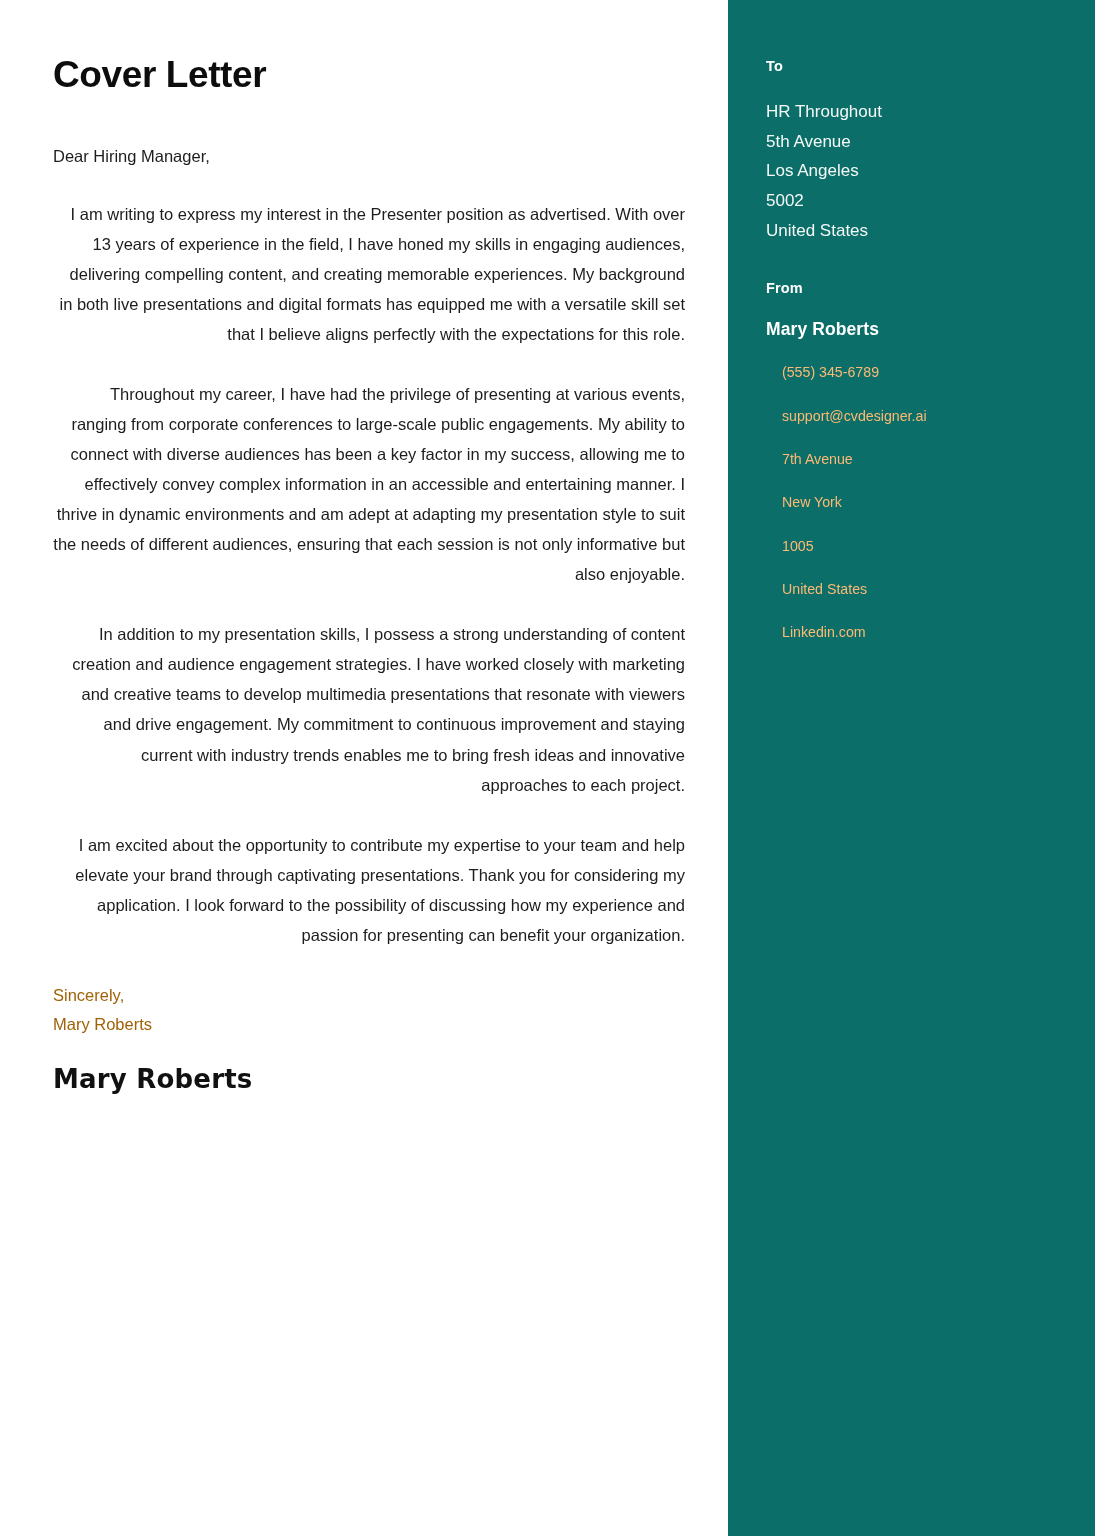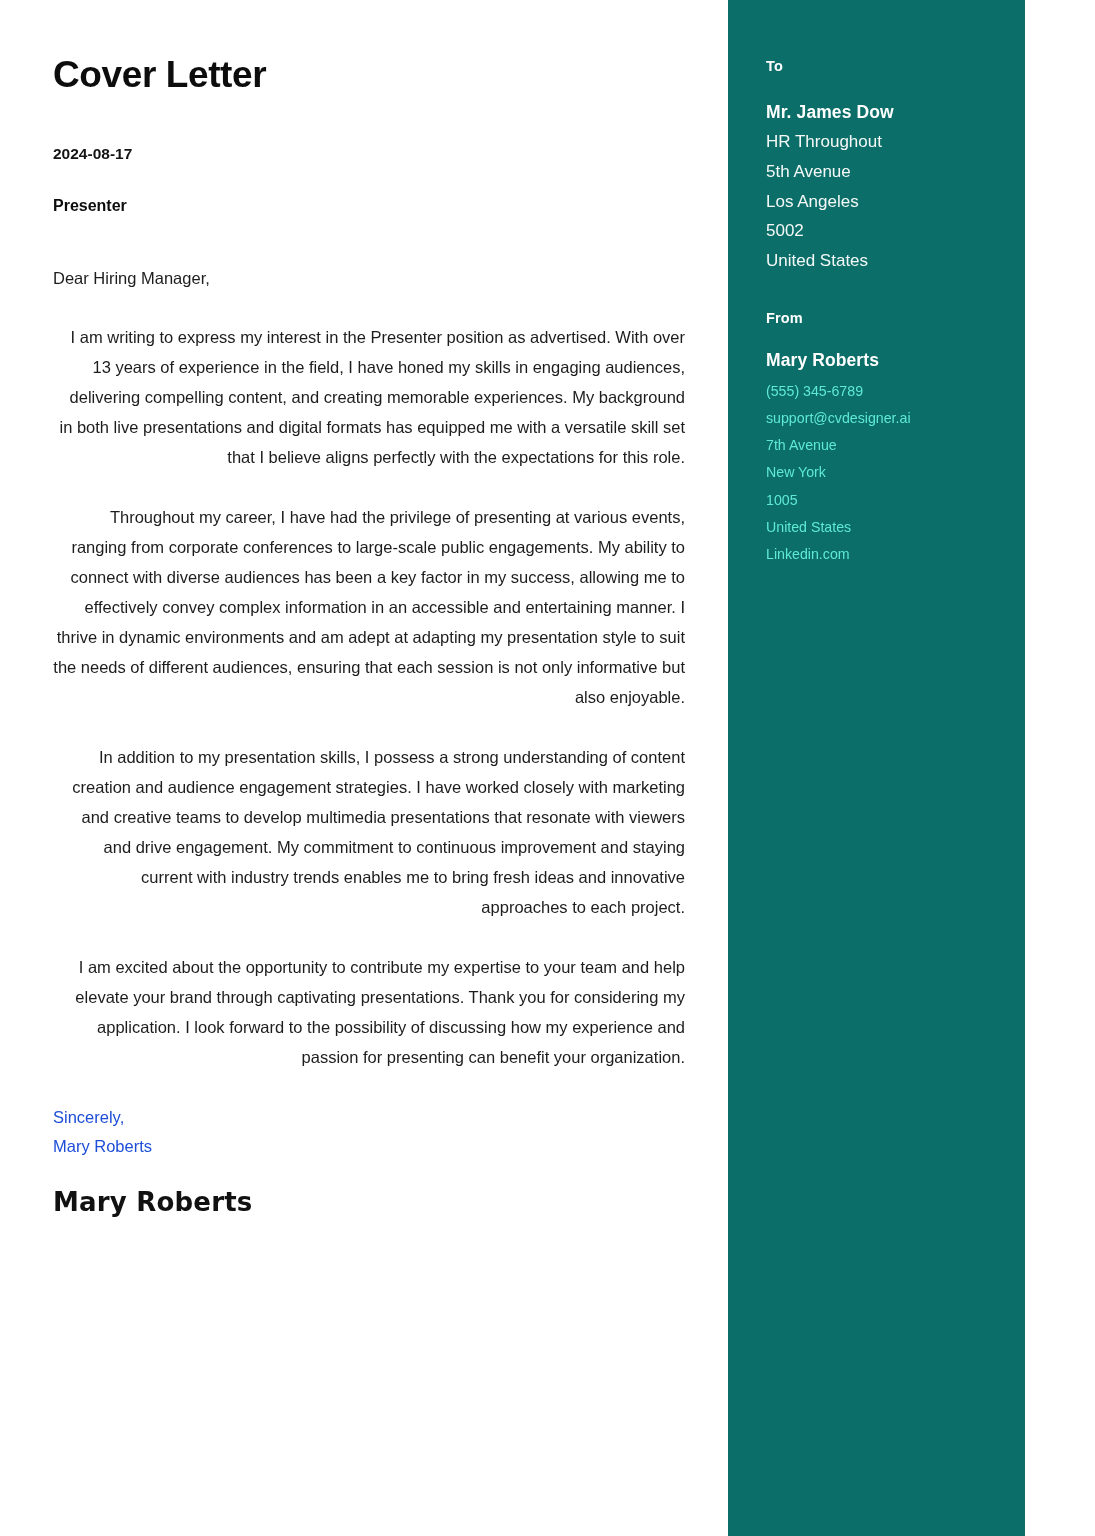--- a/index.html
+++ b/index.html
@@ -74,42 +74,42 @@
     font-size: 16.5px;
     color: #1d1d1d;
     line-height: 1.82;
     margin: 30px 0 0 0;
     width: 632px;
     text-align: right;
   }
 
   .closing {
     font-size: 16.5px;
-    color: #1d4ed8;
+    color: #a16207;
     line-height: 1.78;
     margin: 31px 0 0 0;
   }
   .closing .cl-line { display: block; }
 
   .signature {
     margin: 26px 0 0 0;
     font-family: "DejaVu Sans", sans-serif;
     font-size: 26px;
     font-weight: 600;
     color: #111111;
     letter-spacing: 0.2px;
     line-height: 1.1;
   }
 
   
   .sidebar {
     position: absolute;
     left: 728px;
     top: 0;
-    width: 297px;
+    width: 367px;
     height: 1536px;
     background: #0c6e68;
     box-sizing: border-box;
     padding: 56px 24px 0 38px;
     color: #ffffff;
   }
 
   .side-heading {
     font-size: 14.5px;
     font-weight: 700;
@@ -149,38 +149,34 @@
     font-size: 17.5px;
     font-weight: 700;
     color: #ffffff;
     line-height: 1.6;
     margin: 0 0 4px 0;
     letter-spacing: 0.1px;
   }
   .from-line {
     font-size: 14.2px;
     font-weight: 400;
-    color: #5eead4;
+    color: #fdba74;
     line-height: 1.92;
-    margin: 0;
+    margin: 16px;
   }
 </style>
 </head>
 <body>
 
 <div class="page">
 
   <div class="letter">
 
     <h1 class="doc-title">Cover Letter</h1>
 
-    <div class="meta-block">
-      <p class="letter-date">2024-08-17</p>
-      <p class="letter-position">Presenter</p>
-    </div>
 
     <p class="salutation">Dear Hiring Manager,</p>
 
     <p class="body-para">I am writing to express my interest in the Presenter position as advertised. With over 13 years of experience in the field, I have honed my skills in engaging audiences, delivering compelling content, and creating memorable experiences. My background in both live presentations and digital formats has equipped me with a versatile skill set that I believe aligns perfectly with the expectations for this role.</p>
 
     <p class="body-para">Throughout my career, I have had the privilege of presenting at various events, ranging from corporate conferences to large-scale public engagements. My ability to connect with diverse audiences has been a key factor in my success, allowing me to effectively convey complex information in an accessible and entertaining manner. I thrive in dynamic environments and am adept at adapting my presentation style to suit the needs of different audiences, ensuring that each session is not only informative but also enjoyable.</p>
 
     <p class="body-para">In addition to my presentation skills, I possess a strong understanding of content creation and audience engagement strategies. I have worked closely with marketing and creative teams to develop multimedia presentations that resonate with viewers and drive engagement. My commitment to continuous improvement and staying current with industry trends enables me to bring fresh ideas and innovative approaches to each project.</p>
 
     <p class="body-para">I am excited about the opportunity to contribute my expertise to your team and help elevate your brand through captivating presentations. Thank you for considering my application. I look forward to the possibility of discussing how my experience and passion for presenting can benefit your organization.</p>
@@ -192,21 +188,20 @@
 
     <div class="signature">Mary Roberts</div>
 
   </div>
 
   <div class="sidebar">
 
     <p class="side-heading">To</p>
 
     <div class="to-block">
-      <p class="to-name">Mr. James Dow</p>
       <p class="to-line">HR Throughout</p>
       <p class="to-line">5th Avenue</p>
       <p class="to-line">Los Angeles</p>
       <p class="to-line">5002</p>
       <p class="to-line">United States</p>
     </div>
 
     <p class="side-heading from-heading">From</p>
 
     <div class="from-block">

